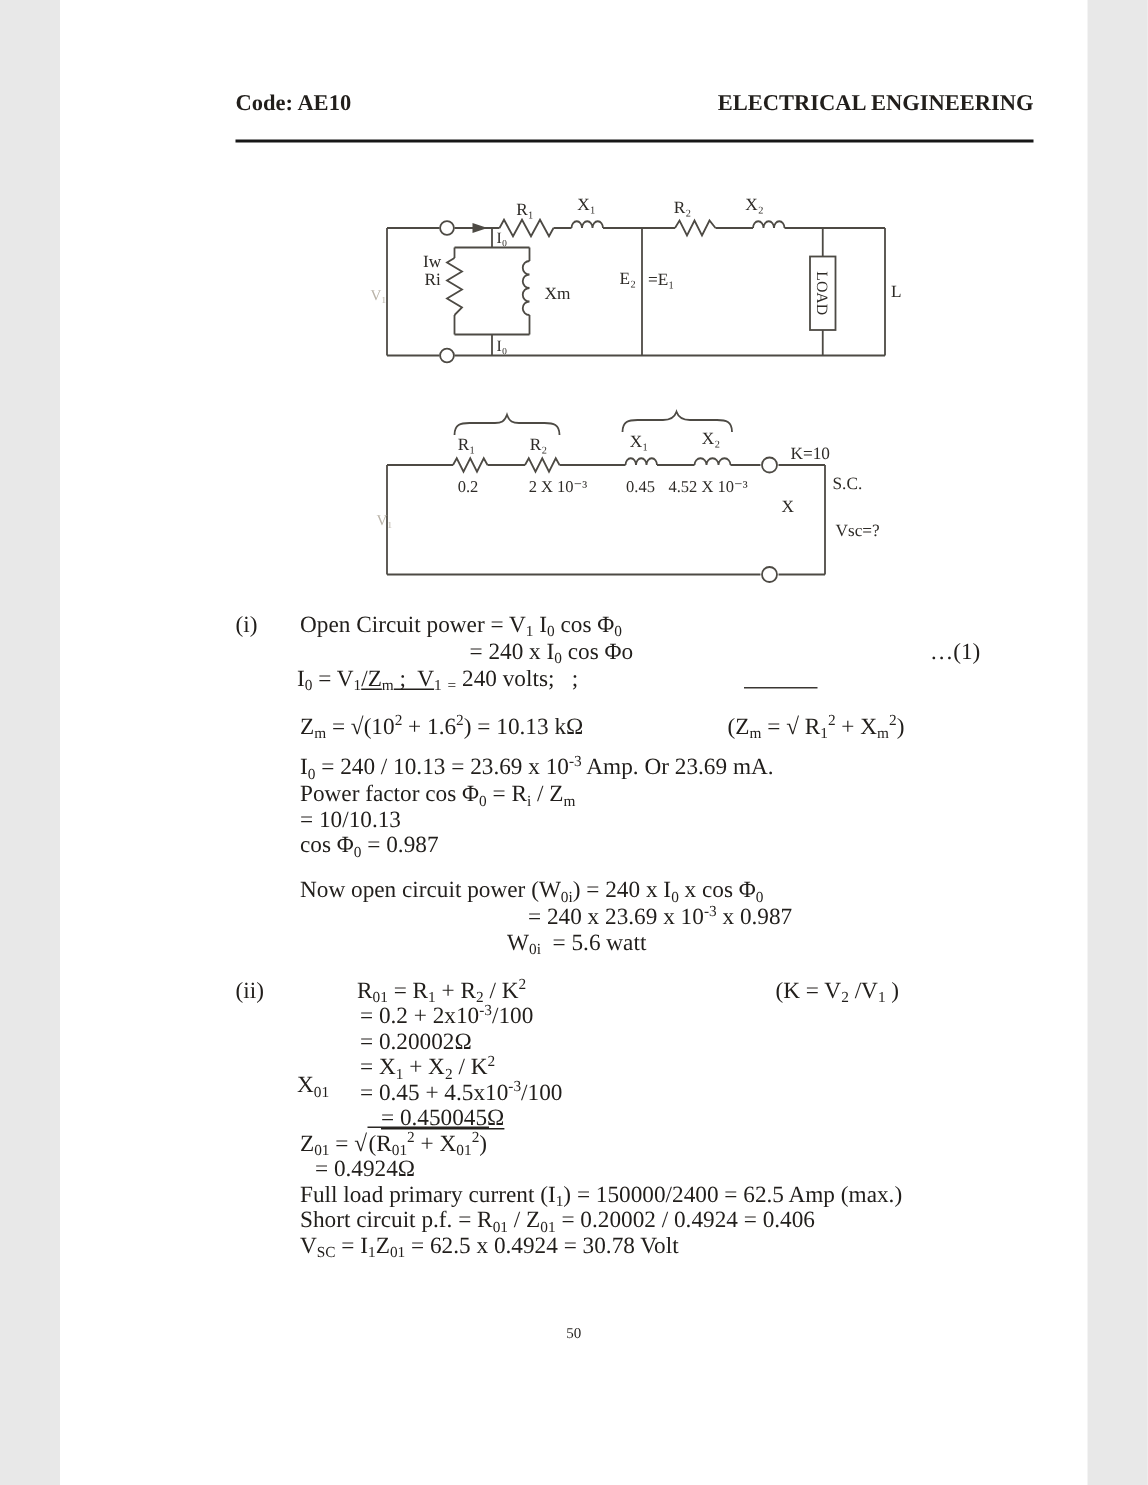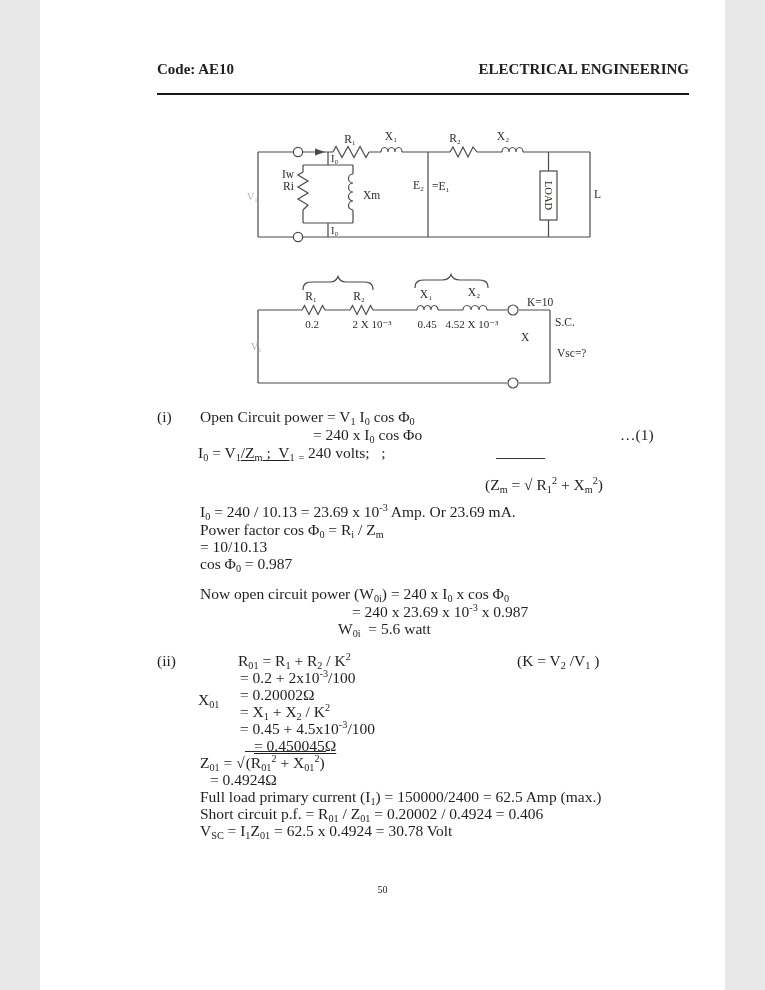--- a/index.html
+++ b/index.html
@@ -107,35 +107,36 @@
     </g>
   </svg>
 
   <div class="solution">
     <span class="tl" style="left:0;top:5px">(i)</span>
     <span class="tl" style="left:43px;top:5px">Open Circuit power = V<sub>1</sub> I<sub>0</sub> cos Φ<sub>0</sub></span>
     <span class="tl" style="left:156px;top:23px">= 240 x I<sub>0</sub> cos Φo</span>
     <span class="tl" style="left:463px;top:23px">…(1)</span>
     <span class="tl" style="left:41px;top:41px"><span>I<sub>0</sub> = V<sub>1</sub></span><span class="u">/Z<sub>m</sub> ;&nbsp; V<sub>1</sub></span><span> <sub>=</sub> 240 volts;&nbsp;&nbsp; ;</span></span>
     <span class="blank-rule" style="top:54px"></span>
+    <span class="tl" style="left:43px;top:73px">Z<sub>m</sub> = √(10<sup>2</sup> + 1.6<sup>2</sup>) = 10.13 kΩ</span>
     <span class="tl" style="left:328px;top:73px">(Z<sub>m</sub> = √ R<sub>1</sub><sup>2</sup> + X<sub>m</sub><sup>2</sup>)</span>
     <span class="tl" style="left:43px;top:100px">I<sub>0</sub> = 240 / 10.13 = 23.69 x 10<sup>-3</sup> Amp. Or 23.69 mA.</span>
     <span class="tl" style="left:43px;top:118px">Power factor cos Φ<sub>0</sub> = R<sub>i</sub> / Z<sub>m</sub></span>
     <span class="tl" style="left:43px;top:135px">= 10/10.13</span>
     <span class="tl b" style="left:43px;top:152px">cos Φ<sub>0</sub> = 0.987</span>
     <span class="tl" style="left:43px;top:182px">Now open circuit power (W<sub>0i</sub>) = 240 x I<sub>0</sub> x cos Φ<sub>0</sub></span>
     <span class="tl" style="left:195px;top:200px">= 240 x 23.69 x 10<sup>-3</sup> x 0.987</span>
     <span class="tl b" style="left:181px;top:217px">W<sub>0i</sub>&nbsp; = 5.6 watt</span>
 
     <span class="tl" style="left:0;top:249px">(ii)</span>
     <span class="tl" style="left:81px;top:249px">R<sub>01</sub> = R<sub>1</sub> + R<sub>2</sub> / K<sup>2</sup></span>
     <span class="tl" style="left:360px;top:249px">(K = V<sub>2</sub> /V<sub>1</sub> )</span>
     <span class="tl" style="left:83px;top:266px">= 0.2 + 2x10<sup>-3</sup>/100</span>
     <span class="tl" style="left:83px;top:283px">= 0.20002Ω</span>
-    <span class="tl" style="left:41px;top:288px">X<sub>01</sub></span>
+    <span class="tl" style="left:41px;top:312px">X<sub>01</sub></span>
     <span class="tl" style="left:83px;top:300px">= X<sub>1</sub> + X<sub>2</sub> / K<sup>2</sup></span>
     <span class="tl" style="left:83px;top:317px">= 0.45 + 4.5x10<sup>-3</sup>/100</span>
     <span class="tl u" style="left:97px;top:334px">= 0.450045Ω</span>
     <span class="tl" style="left:43px;top:351px"><span>Z<sub>01</sub> = √</span><span class="radicand">(R<sub>01</sub><sup>2</sup> + X<sub>01</sub><sup>2</sup>)</span></span>
     <span class="tl" style="left:53px;top:368px">= 0.4924Ω</span>
     <span class="tl" style="left:43px;top:385px">Full load primary current (I<sub>1</sub>) = 150000/2400 = 62.5 Amp (max.)</span>
     <span class="tl" style="left:43px;top:402px">Short circuit p.f. = R<sub>01</sub> / Z<sub>01</sub> = 0.20002 / 0.4924 = 0.406</span>
     <span class="tl" style="left:43px;top:419px">V<sub>SC</sub> = I<sub>1</sub>Z<sub>01</sub> = 62.5 x 0.4924 = 30.78 Volt</span>
   </div>
 

